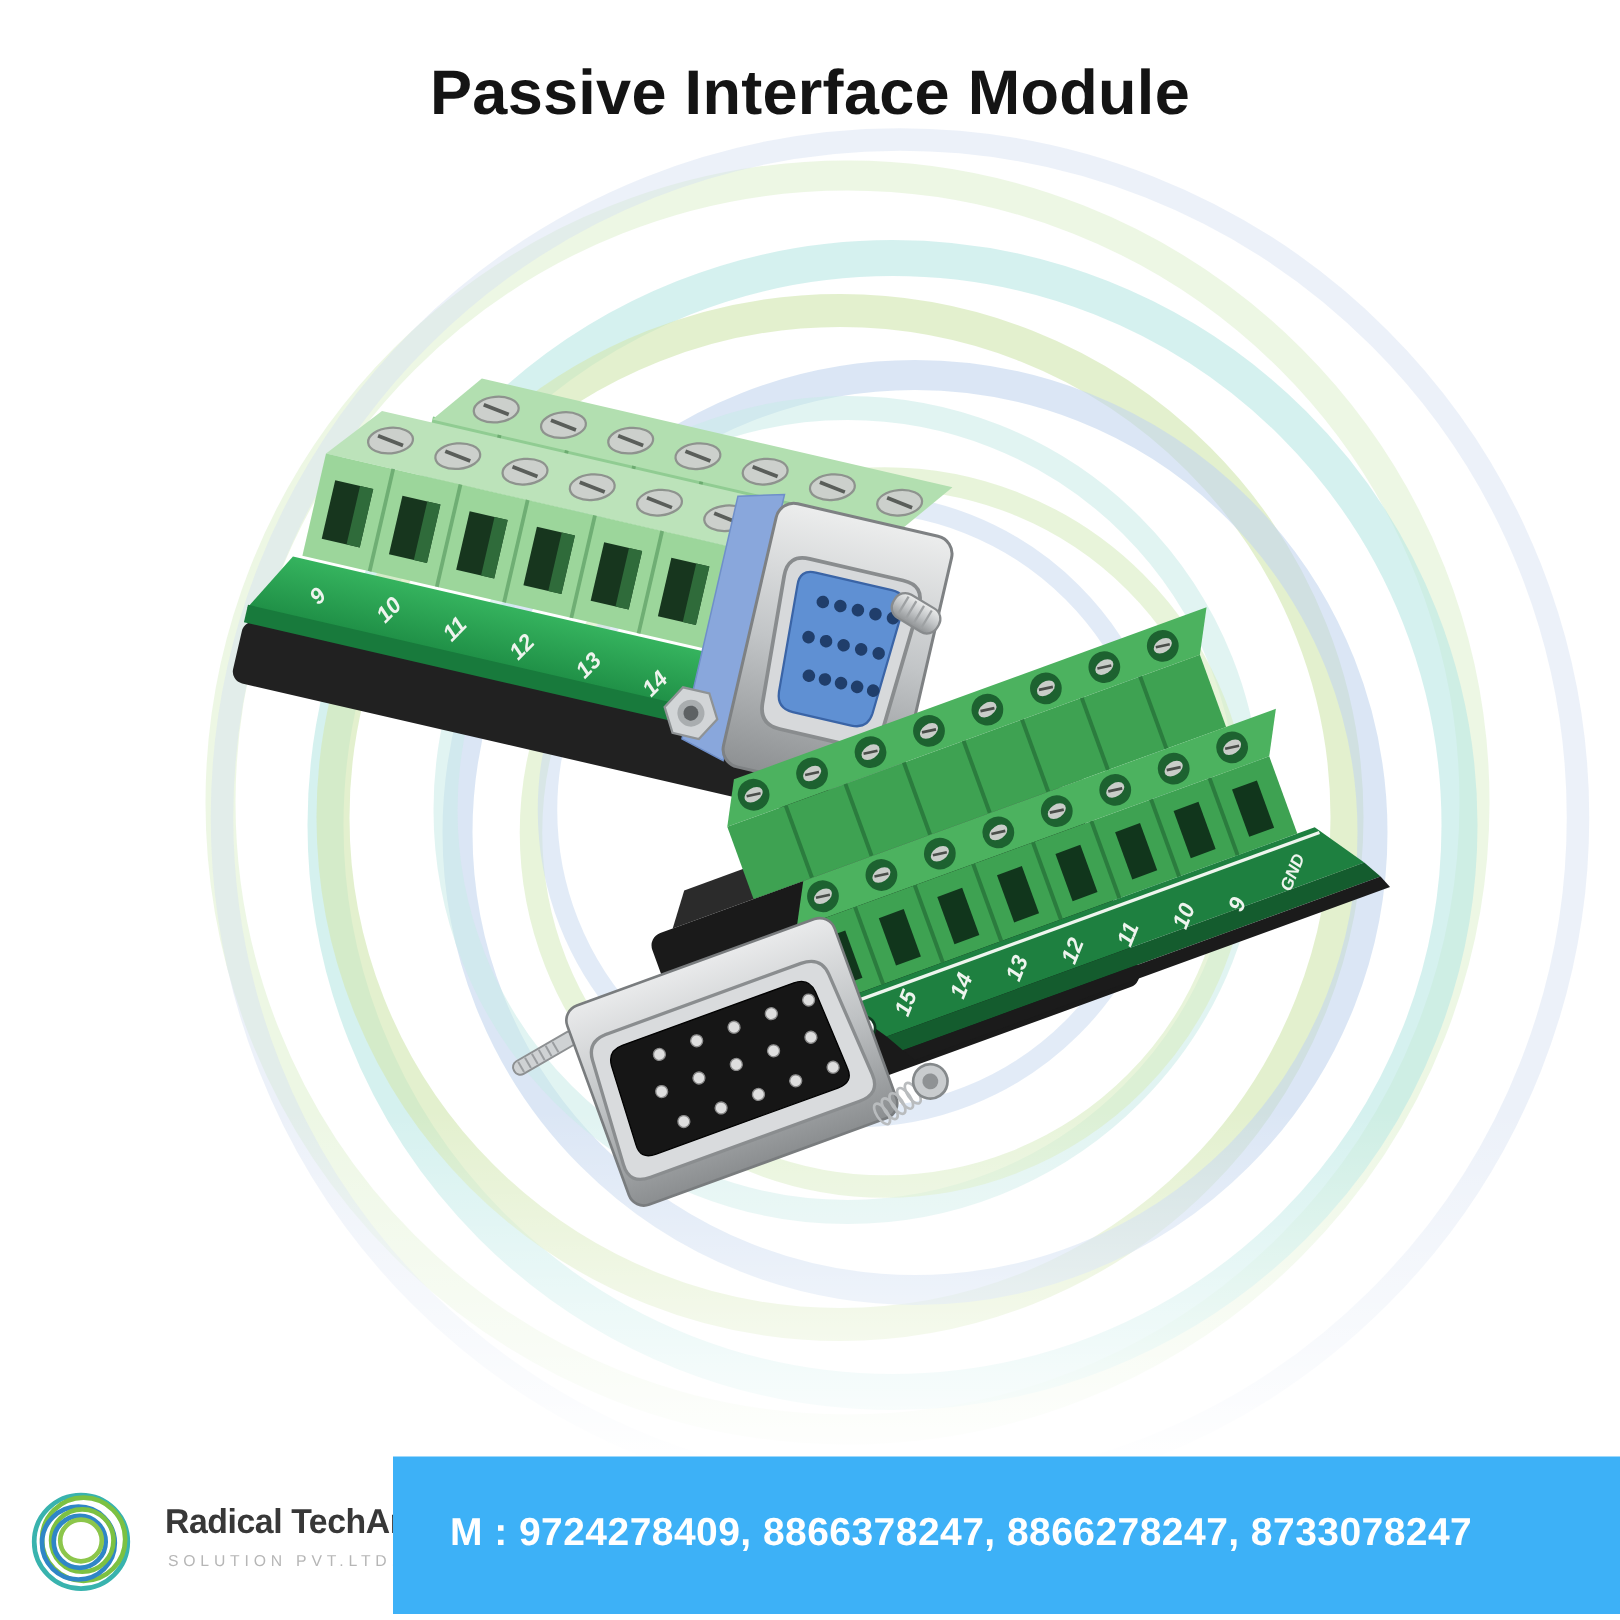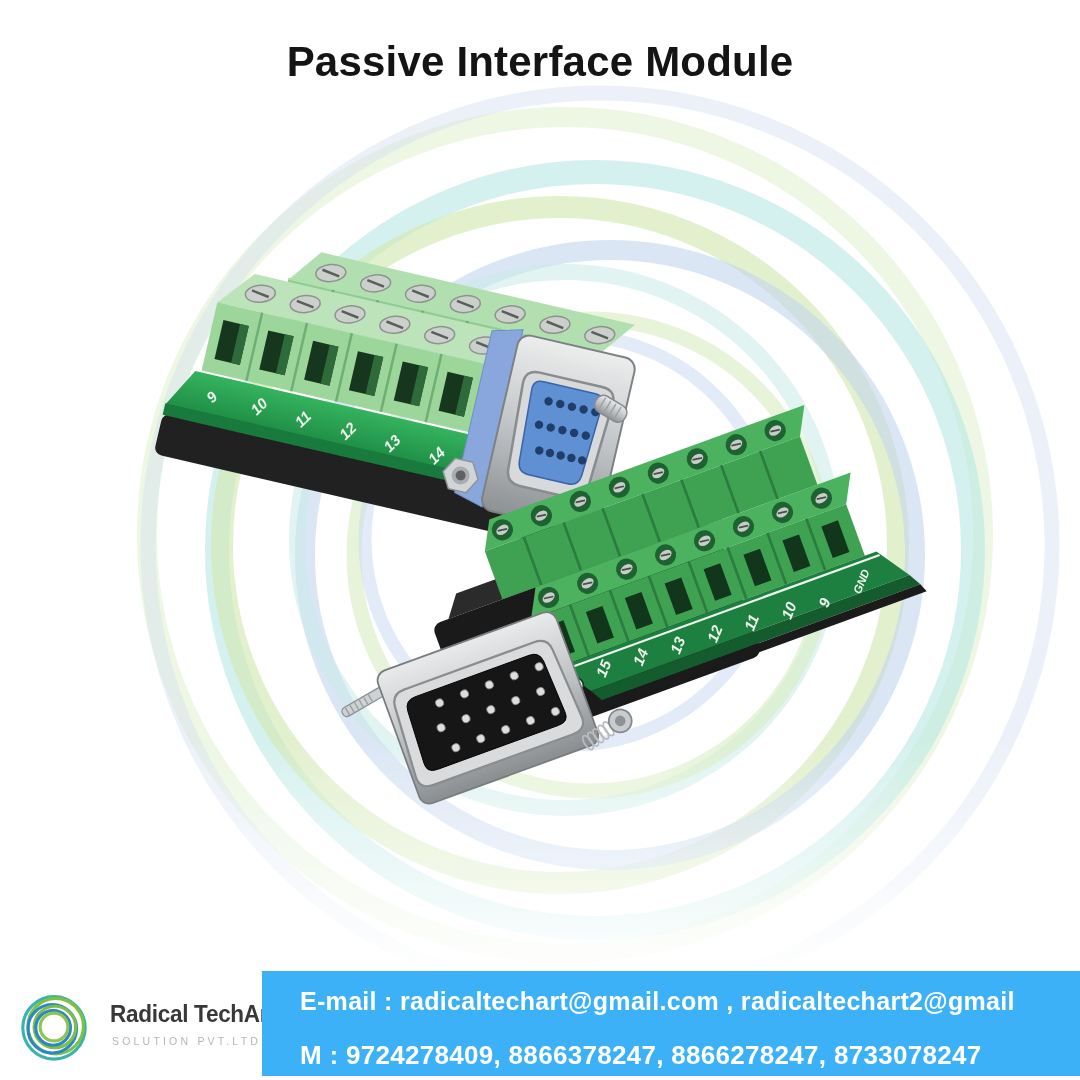--- a/index.html
+++ b/index.html
@@ -433,18 +433,17 @@
       </g>
     </svg>
     <div class="logo-text">
       <div class="logo-company">Radical TechArt</div>
       <div class="logo-tagline">SOLUTION PVT.LTD.</div>
     </div>
   </div>
 
   <div class="footer-bar">
     <div class="footer-text">
-      <div class="footer-line1">E-mail : radicaltechart@gmail.com , radicaltechart2@gmail</div>
       <div class="footer-line2">M : 9724278409, 8866378247, 8866278247, 8733078247</div>
     </div>
   </div>
 
 </div>
 
 </body></html>

